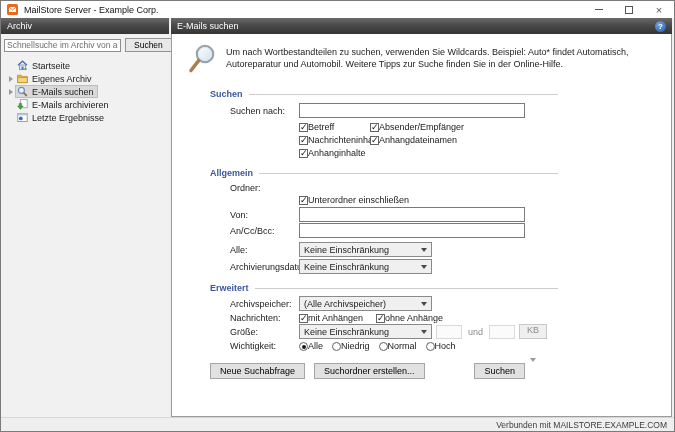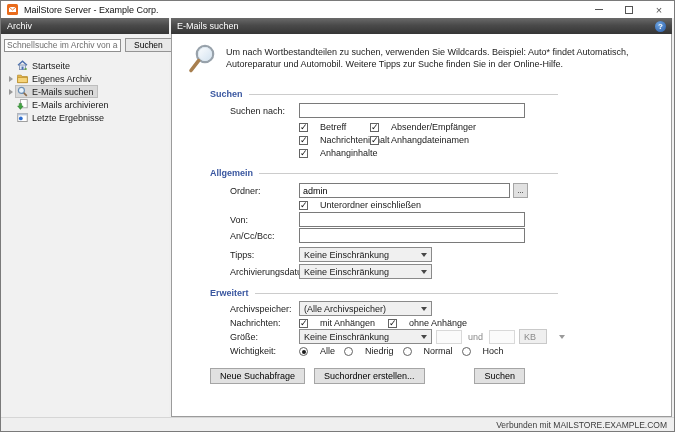--- a/index.html
+++ b/index.html
@@ -53,27 +53,27 @@
 
   .row { display:flex; margin-left:38px; width:348px; align-items:center; }
   .lbl { width:89px; padding-left:20px; flex:0 0 auto; color:#1a1a1a; }
   .fld { flex:1; display:flex; align-items:center; }
   .txt { width:226px; height:15px; border:1px solid #7a7a7a; font:9px "Liberation Sans",sans-serif; padding:0 3px; background:#fff; }
   .txt.short { width:211px; }
   .browse { width:15px; height:15px; margin-left:3px; background:#e1e1e1; border:1px solid #a5a5a5; font-size:8px; line-height:12px; }
 
   .combo { width:133px; height:15px; background:#f0f0f0; border:1px solid #8a8a8a; display:flex; align-items:center; justify-content:space-between; padding:0 4px;gap:23px; }
   .combo .arr { width:0; height:0; border-left:3px solid transparent; border-right:3px solid transparent; border-top:4px solid #474747; }
-  .combo.dis { background:#efefef; border-color:#c9c9c9; color:#8a8a8a; }
+  .combo.dis { background:#efefef; border-color:#c9c9c9; color:#8a8a8a;flex-direction:column; }
   .combo.dis .arr { border-top-color:#9a9a9a; }
   .combo.unit { width:28px; }
 
   .cb { width:9px; height:9px; border:1px solid #636363; background:#fff; position:relative; flex:0 0 auto; }
   .cb.on::after { content:"\2713"; position:absolute; top:-2px; left:0px; font-size:9px; color:#111; }
-  .cbl { margin-left:12px; }
+  .cbl { margin-left:0; }
   .cbgrid { display:grid; grid-template-columns:71px auto; row-gap:3px; }
   .cbitem { display:flex; align-items:center; }
 
   .rd { width:9px; height:9px; border:1px solid #636363; border-radius:50%; background:#fff; position:relative; flex:0 0 auto; }
   .rd.on::after { content:""; position:absolute; top:2px; left:2px; width:4px; height:4px; border-radius:50%; background:#1a1a1a; }
   .radios { display:flex; align-items:center; }
 
   .mini { width:26px; height:14px; border:1px solid #d9d9d9; background:#fbfbfb; }
   .and { color:#8a8a8a; margin:0 6px; }
 
@@ -246,24 +246,20 @@
             </span>
           </span>
         </div>
 
         <div class="sec sec-allgemein">
           <span class="t">Allgemein</span>
             <span class="rule"></span>
         </div>
         <div class="row mt5">
           <span class="lbl">Ordner:</span>
-          <span class="fld">
-            <input class="txt short" value="admin" style="">
-            <button class="browse">...</button>
-          </span>
         </div>
         <div class="row mt2">
           <span class="lbl"></span>
           <span class="fld">
             <span class="cbitem">
                 <span class="cb on"></span>
                 <span class="cbl">Unterordner einschließen</span>
               </span>
           </span>
         </div>
@@ -273,21 +269,21 @@
               <input class="txt" style="">
             </span>
         </div>
         <div class="row mt1">
           <span class="lbl">An/Cc/Bcc:</span>
           <span class="fld">
               <input class="txt" style="">
             </span>
         </div>
         <div class="row mt4">
-          <span class="lbl">Tipps:</span>
+          <span class="lbl">Alle:</span>
           <span class="fld">
             <span class="combo">
                 <span>Keine Einschränkung</span>
                 <span class="arr"></span>
               </span>
           </span>
         </div>
         <div class="row mt2">
           <span class="lbl">Archivierungsdatum:</span>
           <span class="fld">

